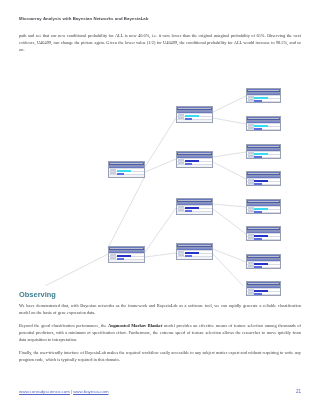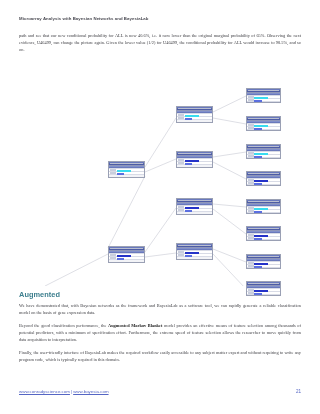--- a/index.html
+++ b/index.html
@@ -407,21 +407,21 @@
             <div class="mini-label" style="width: 6px;"></div>
             <div class="node-bar bar-mid" style="width: 7.378px;"></div>
           </div>
           <div class="node-foot">
             <div class="node-foot-line" style="top: 1.4px;"></div>
           </div>
         </div>
       </div>
   </div>
 
-  <div class="section-heading">Augmented</div>
+  <div class="section-heading">Observing</div>
 
   <div class="body-block" id="conclusion-paras">
       <p>We have demonstrated that, with Bayesian networks as the framework and BayesiaLab as a software tool, we can rapidly generate a reliable classification model on the basis of gene expression data.</p>
       <p>Beyond the good classification performance, the <span class="bold-term">Augmented Markov Blanket</span> model provides an effective means of feature selection among thousands of potential predictors, with a minimum of specification effort. Furthermore, the extreme speed of feature selection allows the researcher to move quickly from data acquisition to interpretation.</p>
       <p>Finally, the user-friendly interface of BayesiaLab makes the required workflow easily accessible to any subject matter expert and without requiring to write any program code, which is typically required in this domain.</p>
     </div>
 
   <div class="footer">
     <div class="footer-links">
       <a href="#">www.conradyscience.com</a><span class="footer-sep">|</span><a href="#">www.bayesia.com</a>

